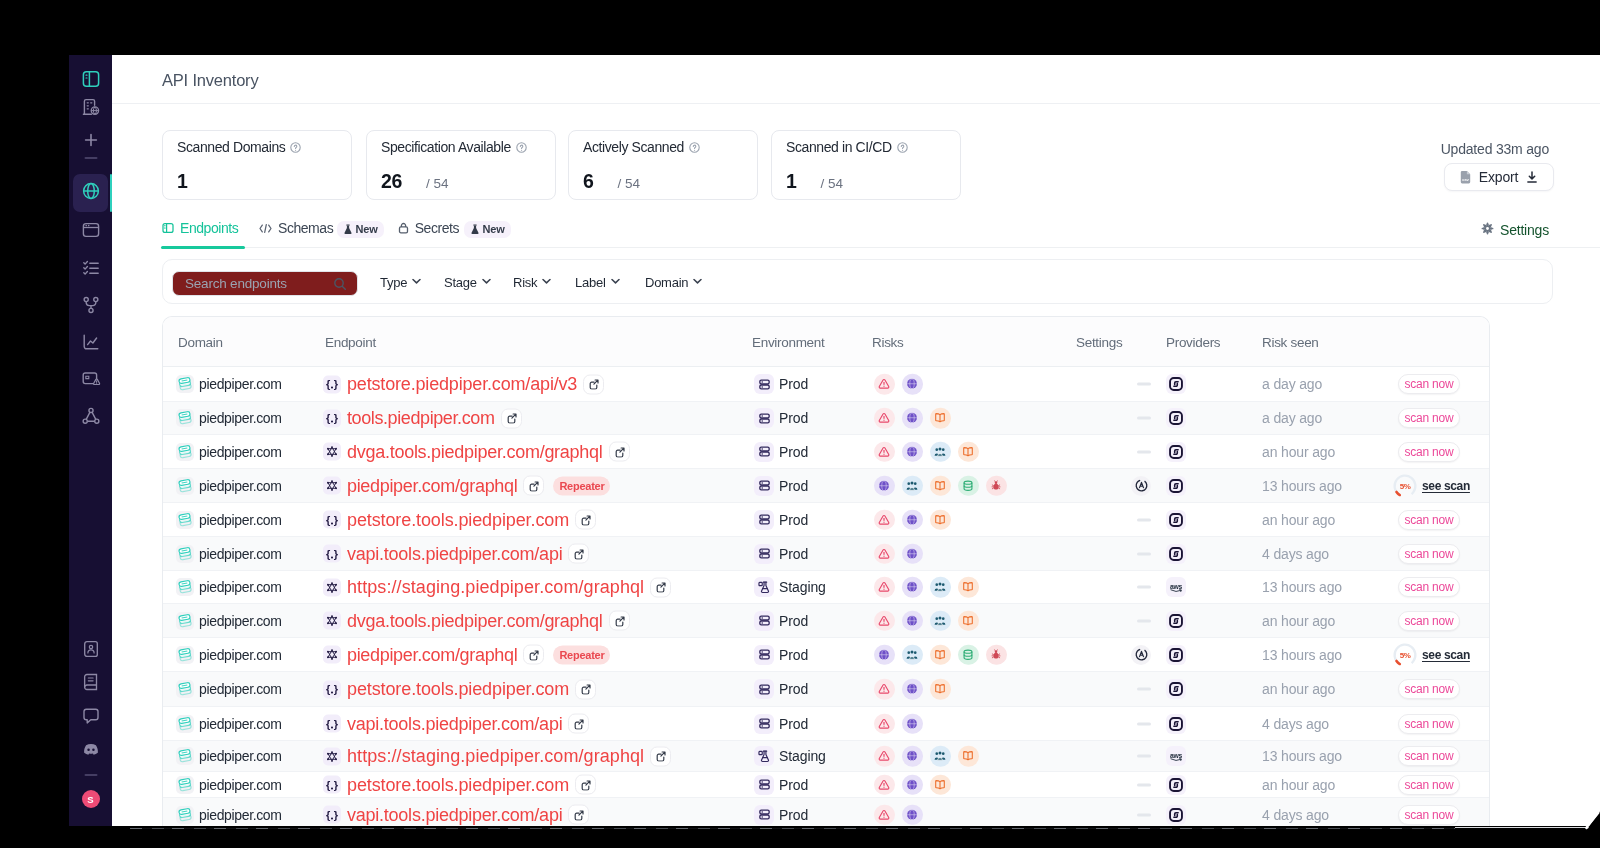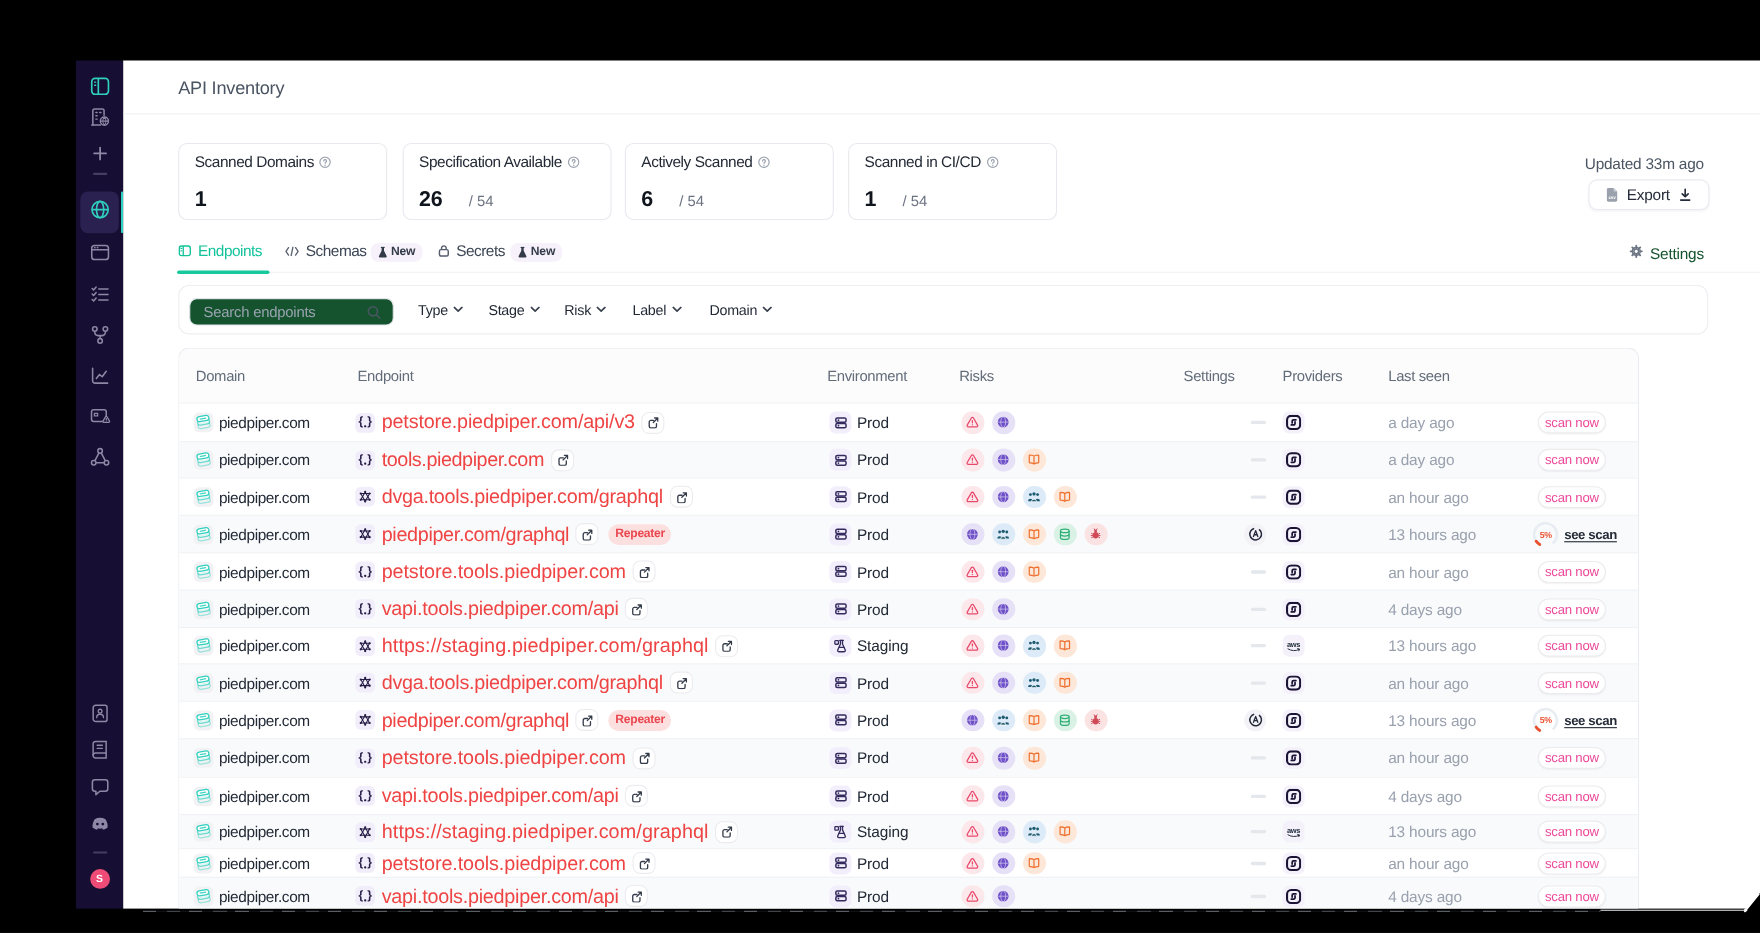--- a/index.html
+++ b/index.html
@@ -25,21 +25,21 @@
 
 #tabs{position:absolute;left:0;top:160px;width:1488px;height:32px}
 .tab{position:absolute;display:flex;align-items:center;gap:6px;font-size:14px;letter-spacing:-0.45px;color:#3c4654;font-weight:500;top:5px}
 .tab.active{color:#14c39a}
 .newb{display:inline-flex;align-items:center;gap:3px;background:#f6f1fb;border-radius:7px;height:17px;padding:0 6px;font-size:11px;font-weight:700;color:#333b49;letter-spacing:-0.2px}
 #tabline{position:absolute;left:50px;top:191.5px;width:1550px;height:1.4px;background:#eef0f2}
 #tabunder{position:absolute;left:49px;top:190.5px;width:84px;height:3.6px;border-radius:3px;background:#17c99c}
 #settings{position:absolute;right:51px;top:7px;display:flex;align-items:flex-start;gap:6px;font-size:14px;color:#14532d;letter-spacing:-0.2px}
 
 #filterbar{position:absolute;left:50px;top:204px;width:1391px;height:45px;border:1px solid #edeff2;border-radius:10px;background:#fff}
-#searchbox{position:absolute;left:9px;top:11px;width:186px;height:25px;border:1px solid #e0e4e9;border-radius:7px;background:#14532d;display:flex;align-items:center;padding:0 10px 0 12px}
+#searchbox{position:absolute;left:9px;top:11px;width:186px;height:25px;border:1px solid #e0e4e9;border-radius:7px;background:#7f1d1d;display:flex;align-items:center;padding:0 10px 0 12px}
 #searchbox .ph{font-size:13.5px;color:#9aa3b1;letter-spacing:-0.2px;flex:1}
 .filt{position:absolute;top:50%;transform:translateY(-50%);display:flex;align-items:center;gap:5px;font-size:13px;font-weight:500;color:#1f2733;letter-spacing:-0.25px}
 
 #table{position:absolute;left:50px;top:261px;width:1328px;height:510px;border:1px solid #e9ecf0;border-bottom:none;border-radius:10px 10px 0 0;background:#fff;overflow:hidden}
 #thead{position:relative;height:50px;background:#fcfcfd;border-bottom:1px solid #eceff2}
 .th{position:absolute;top:50%;transform:translateY(-50%);font-size:13.5px;font-weight:500;color:#636d7a;letter-spacing:-0.3px}
 .row{position:relative;background:#fff}
 .row.alt{background:#f9fafb}
 .row + .row{border-top:1px solid #f0f2f5}
 .row>span{position:absolute;top:50%;transform:translateY(-50%)}
@@ -264,21 +264,21 @@
           </svg></span>
     </div>
     <div id="table">
       <div id="thead">
           <span class="th" style="left:15px">Domain</span>
           <span class="th" style="left:162px">Endpoint</span>
           <span class="th" style="left:589px">Environment</span>
           <span class="th" style="left:709px">Risks</span>
           <span class="th" style="left:913px">Settings</span>
           <span class="th" style="left:1003px">Providers</span>
-          <span class="th" style="left:1099px">Last seen</span>
+          <span class="th" style="left:1099px">Risk seen</span>
         </div>
       <div class="row" style="height:34px">
           <span class="domic">
             <svg width="18" height="18" viewBox="0 0 18 18">
               <g fill="none" stroke="#2fd0bd" stroke-width="1.15" transform="rotate(-10 9 9)">
                 <rect x="3.6" y="9.6" width="11" height="4.6" rx="2.3" opacity=".45"></rect>
                 <rect x="3.6" y="6.4" width="11" height="4.6" rx="2.3" opacity=".7" fill="#fff"></rect>
                 <rect x="3.6" y="3.2" width="11" height="4.6" rx="2.3" fill="#fff"></rect>
                 <path d="M6.2 5.5 h5.8" opacity=".9"></path>
               </g>

